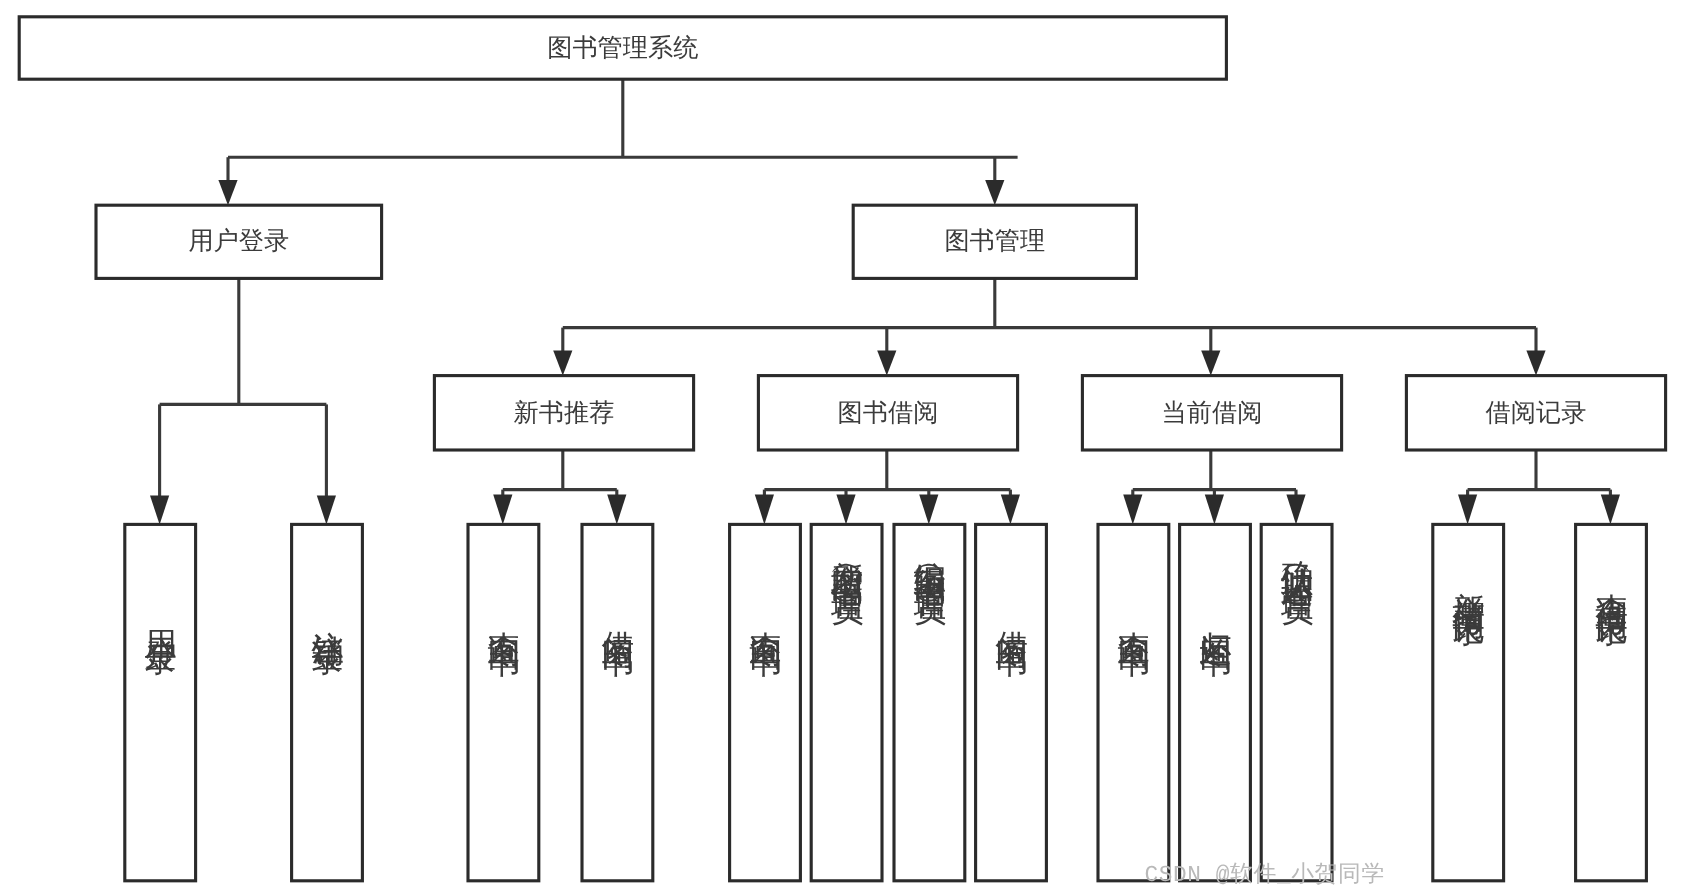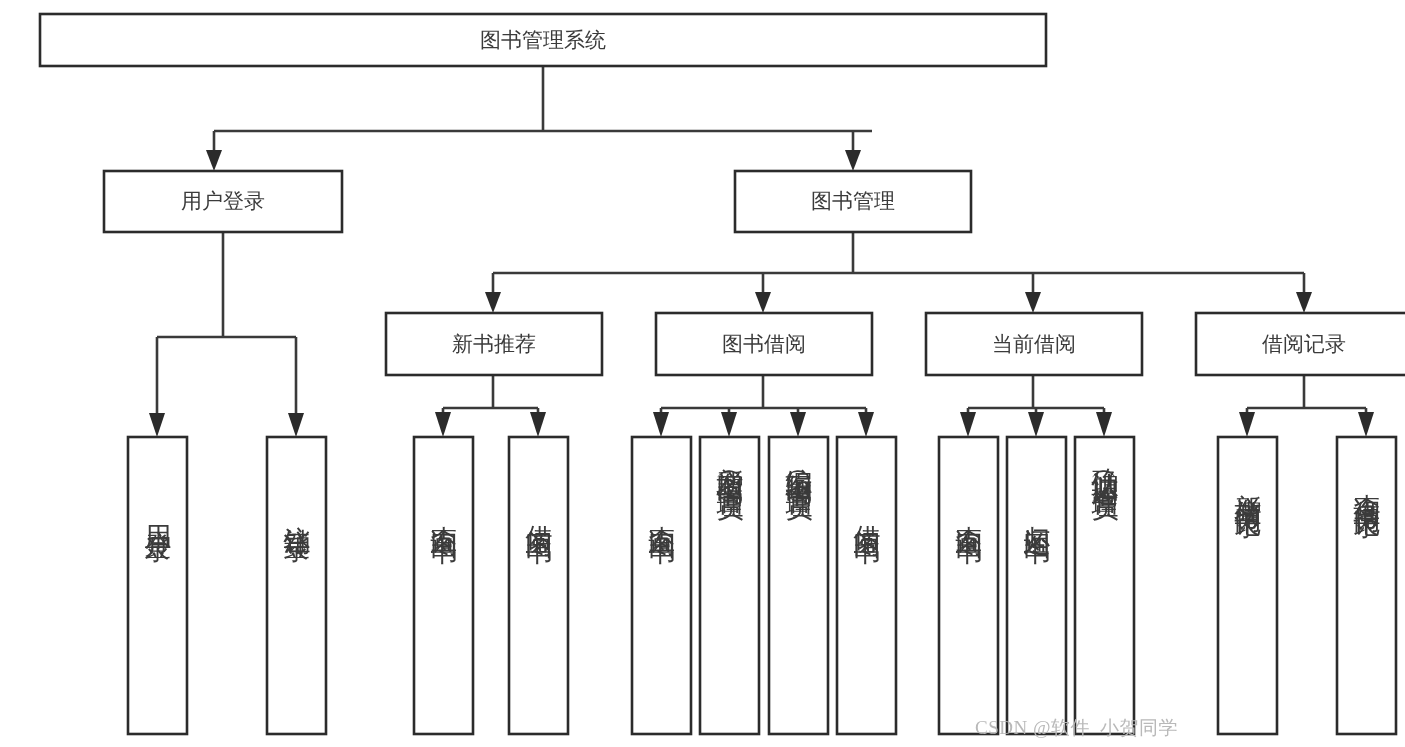--- a/index.html
+++ b/index.html
@@ -11,21 +11,20 @@
     width: 1405px;
     height: 747px;
     font-family: "Liberation Sans", "DejaVu Sans", sans-serif;
     overflow: hidden;
     position: relative;
   }
   #diagram-root {
     position: relative;
     width: 1166px;
     height: 747px;
-    margin-left: 24px;
   }
   svg.tree {
     position: absolute;
     top: 0;
     left: 0;
     width: 1405px;
     height: 747px;
   }
   .node-box {
     fill: #ffffff;
@@ -64,21 +63,21 @@
     line-height: 1.0;
     color: #3b3b3b;
     letter-spacing: 4px;
     white-space: nowrap;
     text-align: center;
   }
   .watermark {
     position: absolute;
     right: 12px;
     bottom: 6px;
-    font-family: Liberation Serif, serif;
+    font-family: Liberation Mono, monospace;
     font-size: 19px;
     color: #b9b9b9;
     letter-spacing: 0.5px;
     white-space: nowrap;
   }
 </style>
 </head>
 <body>
 
 <div id="diagram-root">

